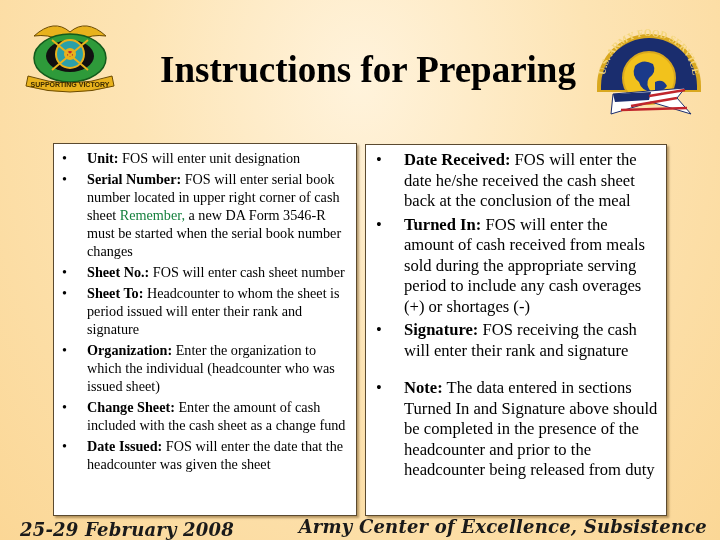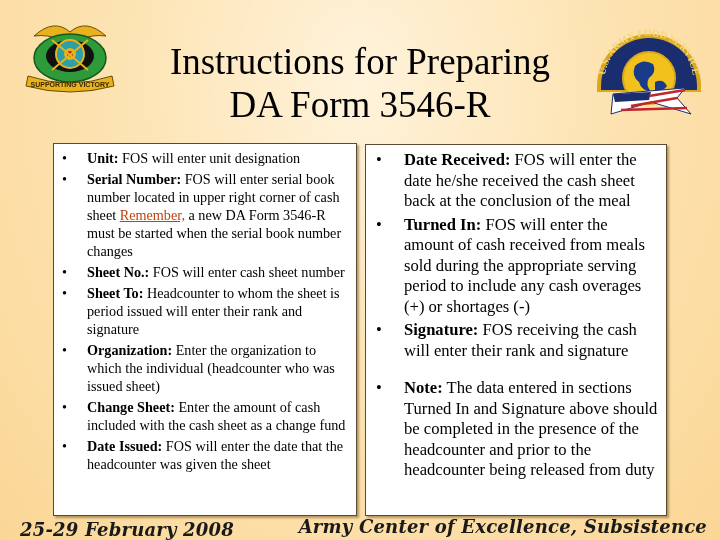--- a/index.html
+++ b/index.html
@@ -6,37 +6,37 @@
   body {
     width: 720px; height: 540px; overflow: hidden; position: relative;
     background: radial-gradient(ellipse at 50% 15%, #fff3dc 0%, #fde4b4 45%, #fbd796 100%);
     font-family: "Liberation Serif", "DejaVu Serif", serif;
     color: #000;
   }
   .logo-left { position: absolute; left: 14px; top: 14px; width: 112px; height: 80px; }
   .logo-right { position: absolute; left: 591px; top: 22px; width: 116px; height: 96px; }
   .title {
     position: absolute; left: 110px; top: 40px; width: 500px;
-    text-align: center; font-size: 37px; line-height: 43px; font-weight: normal; margin: 0;
+    text-align: center; font-size: 37px; line-height: 43px; font-weight: bold; margin: 8px;
   }
   .box {
     position: absolute; background: #fff; border: 1px solid #5b4a30;
     box-shadow: 2px 2px 2px rgba(120,90,40,0.55);
     box-sizing: border-box;
   }
   .box-left { left: 53px; top: 143px; width: 304px; height: 373px; padding: 5px 6px 0 6px; font-size: 14.2px; line-height: 18px; }
   .box-right { left: 365px; top: 144px; width: 302px; height: 372px; padding: 5px 6px 0 6px; font-size: 16.6px; line-height: 20.5px; }
   ul { list-style: none; margin: 0; padding: 0; }
   li { position: relative; padding-left: 27px; margin-bottom: 3px; }
   .box-right li { padding-left: 32px; margin-bottom: 3px; }
   .box-right li.spaced { margin-top: 17px; }
   .bullet { position: absolute; left: 2px; top: 0; }
   .box-right .bullet { left: 4px; }
   .lbl { font-weight: bold; text-align: right; }
-  .link { color: #c2410c; text-decoration: underline; }
+  .link { color: #15803d; }
   .footer {
     position: absolute; font-family: "DejaVu Serif", serif; font-style: italic; font-weight: bold;
     font-size: 18px; color: #1a1a1a; letter-spacing: 0.2px;
   }
   .footer-left { left: 20px; top: 519px; }
   .footer-right { right: 13px; top: 516px; text-align: center; }
 </style>
 </head>
 <body>
 
@@ -74,21 +74,20 @@
     <path d="M64 60 Q72 56 76 64 Q70 72 64 68Z" fill="#1a3a8a"></path>
 
     <path d="M22 72 L94 66 L86 76 L100 92 L60 80 L20 92 Z" fill="#fff" stroke="#1a2d6e" stroke-width="1"></path>
     <path d="M22 72 L60 70 L58 78 L24 80Z" fill="#1a2d6e"></path>
     <path d="M58 74 L94 68 M40 84 L86 76 M30 88 L96 86" stroke="#c0262c" stroke-width="2.5"></path>
   </svg>
 </div>
 
 <h1 class="title">
   <span>Instructions for  Preparing</span><br>
-  <span>DA Form 3546-R</span>
 </h1>
 
 <div class="box box-left">
   <ul>
     <li>
       <span class="bullet">•</span>
       <span class="lbl">Unit:</span><span>  FOS will enter unit designation</span>
     </li>
     <li>
       <span class="bullet">•</span>

